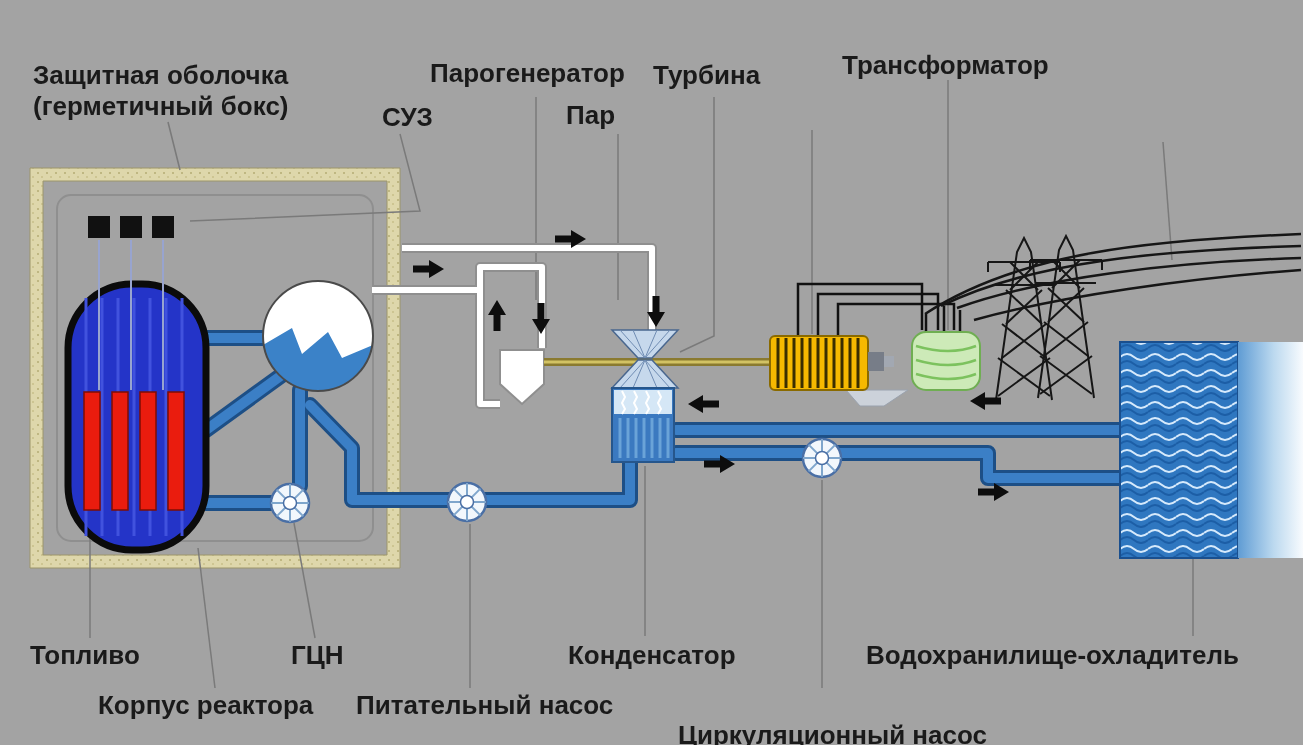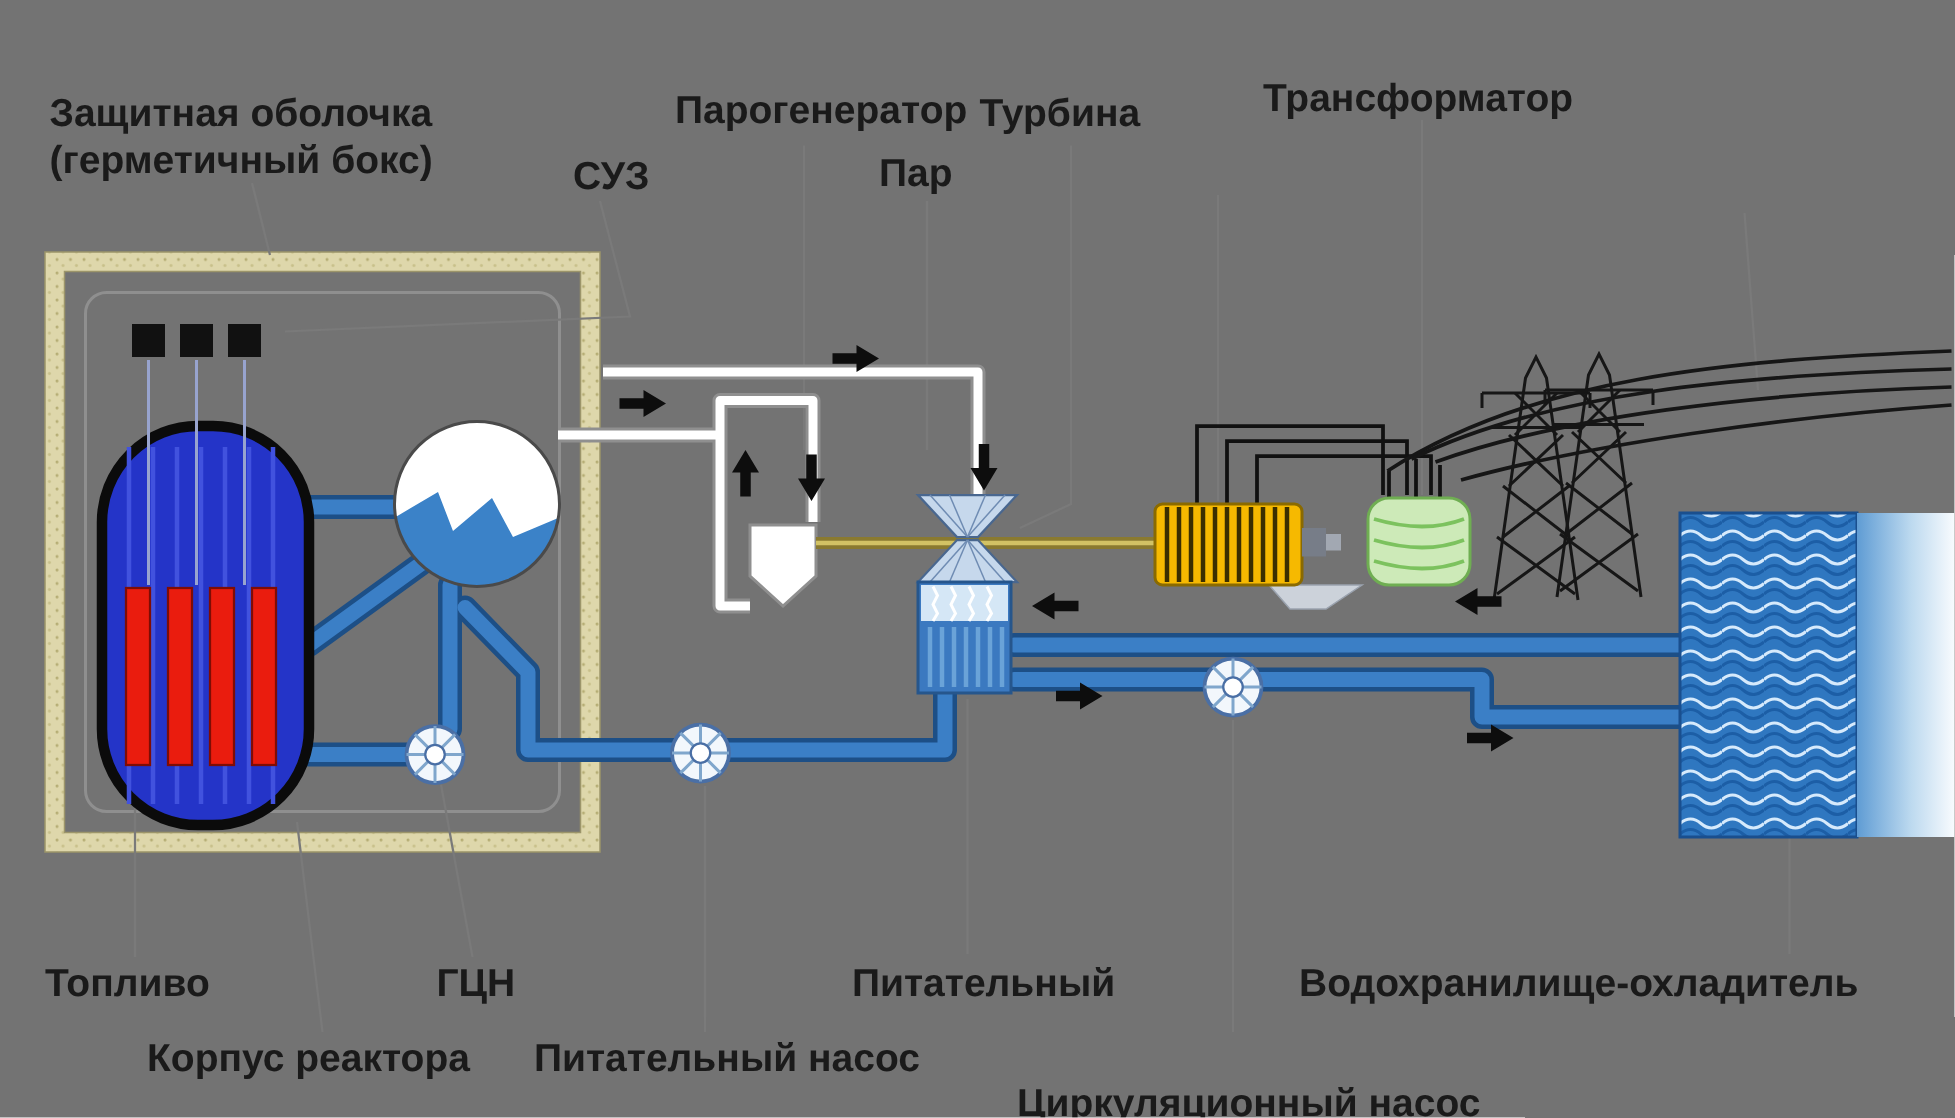--- a/index.html
+++ b/index.html
@@ -1,16 +1,16 @@
 <!DOCTYPE html>
 <html><head>
 <meta charset="utf-8">
 <style>
   html,body{margin:0;padding:0;background:#ffffff;}
-  #stage{position:relative;width:1303px;height:745px;background:#737373;overflow:hidden;
+  #stage{position:relative;width:1303px;height:745px;background:#a3a3a3;overflow:hidden;
          font-family:"Liberation Sans",sans-serif;}
   #scene{position:absolute;left:0;top:0;}
   .lbl{position:absolute;font-weight:bold;font-size:26px;line-height:31px;color:#1a1a1a;
        white-space:nowrap;}
   .lbl.center{text-align:center;line-height:28px;}
 </style>
 </head>
 <body>
 
 <div id="stage">
@@ -258,25 +258,25 @@
     <path transform="translate(719,464)" d="M-15,-3.5 L1,-3.5 L1,-9 L16,0 L1,9 L1,3.5 L-15,3.5 Z"></path>
     <path transform="translate(993,492)" d="M-15,-3.5 L1,-3.5 L1,-9 L16,0 L1,9 L1,3.5 L-15,3.5 Z"></path>
   </g>
 </svg>
 
   <div class="lbl" style="left:33px;top:60px">
     <div>Защитная оболочка</div>
     <div>(герметичный бокс)</div>
   </div>
   <div class="lbl" style="left:382px;top:102px">СУЗ</div>
-  <div class="lbl" style="left:450px;top:58px">Парогенератор</div>
-  <div class="lbl" style="left:586px;top:100px">Пар</div>
+  <div class="lbl" style="left:430px;top:58px">Парогенератор</div>
+  <div class="lbl" style="left:566px;top:100px">Пар</div>
   <div class="lbl" style="left:653px;top:60px">Турбина</div>
   <div class="lbl" style="left:842px;top:50px">Трансформатор</div>
   <div class="lbl" style="left:30px;top:640px">Топливо</div>
   <div class="lbl" style="left:98px;top:690px">Корпус реактора</div>
   <div class="lbl" style="left:291px;top:640px">ГЦН</div>
   <div class="lbl" style="left:356px;top:690px">Питательный насос</div>
-  <div class="lbl" style="left:568px;top:640px">Питательный</div>
+  <div class="lbl" style="left:568px;top:640px">Конденсатор</div>
   <div class="lbl" style="left:678px;top:720px">Циркуляционный насос</div>
   <div class="lbl" style="left:866px;top:640px">Водохранилище-охладитель</div>
 
 </div>
 
 </body></html>

